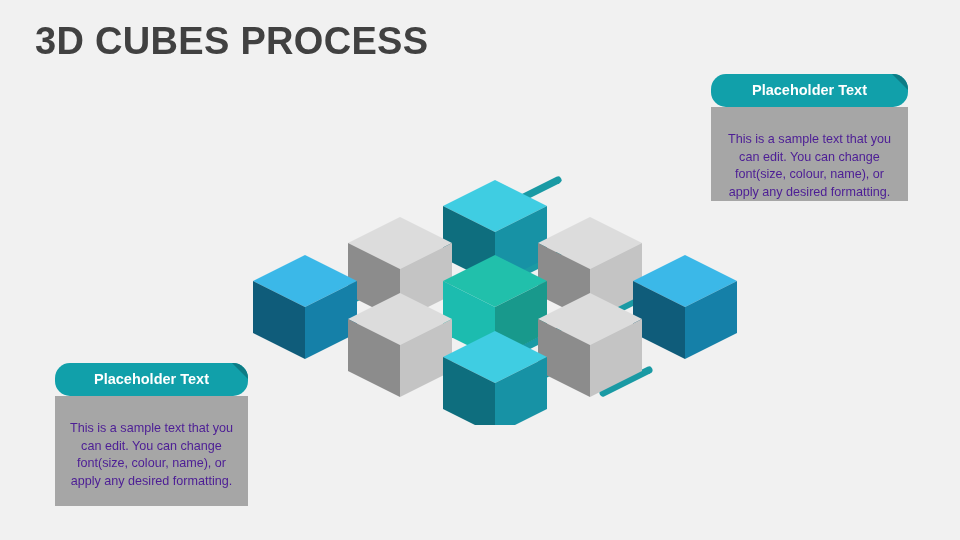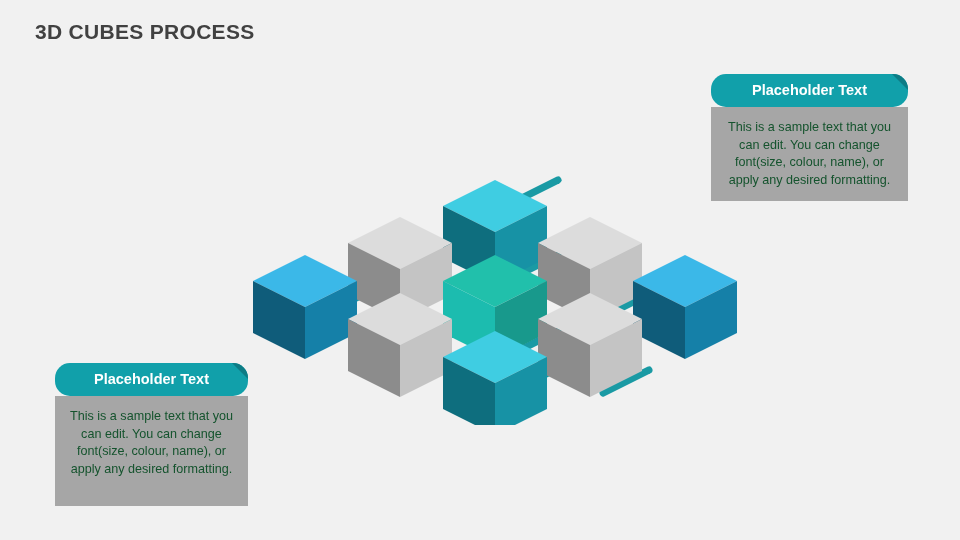--- a/index.html
+++ b/index.html
@@ -20,21 +20,21 @@
     width: 960px;
     height: 540px;
     background: #f1f1f1;
   }
 
   
   #page-title {
     position: absolute;
     left: 35px;
     top: 20px;
-    font-size: 21px;
+    font-size: 38px;
     font-weight: bold;
     color: #414141;
     letter-spacing: 0.3px;
     white-space: nowrap;
   }
 
   
   .callout {
     position: absolute;
   }
@@ -54,25 +54,25 @@
     position: absolute;
     right: 0;
     top: 0;
     width: 0;
     height: 0;
     border-top: 16px solid #0d7c85;
     border-left: 16px solid transparent;
   }
   .callout-body {
     background: #a6a6a6;
-    color: #14532d;
+    color: #4c1d95;
     font-size: 12.6px;
     line-height: 17.5px;
     text-align: center;
-    padding: 12px 10px 14px 10px;
+    padding: 24px 10px 14px 10px;
     box-sizing: border-box;
   }
 
   #callout-top-right { left: 711px; top: 74px; width: 197px; }
   #callout-top-right .callout-body { height: 94px; }
 
   #callout-bottom-left { left: 55px; top: 363px; width: 193px; }
   #callout-bottom-left .callout-body { height: 110px; }
 
   

